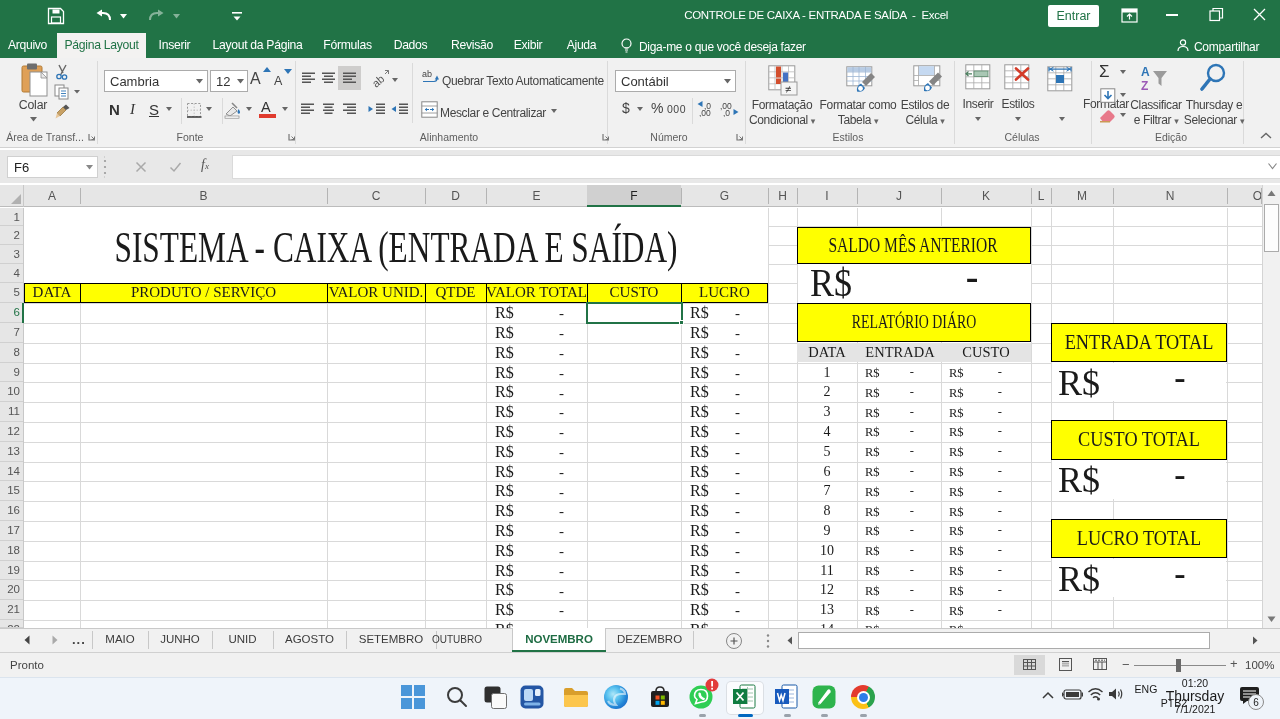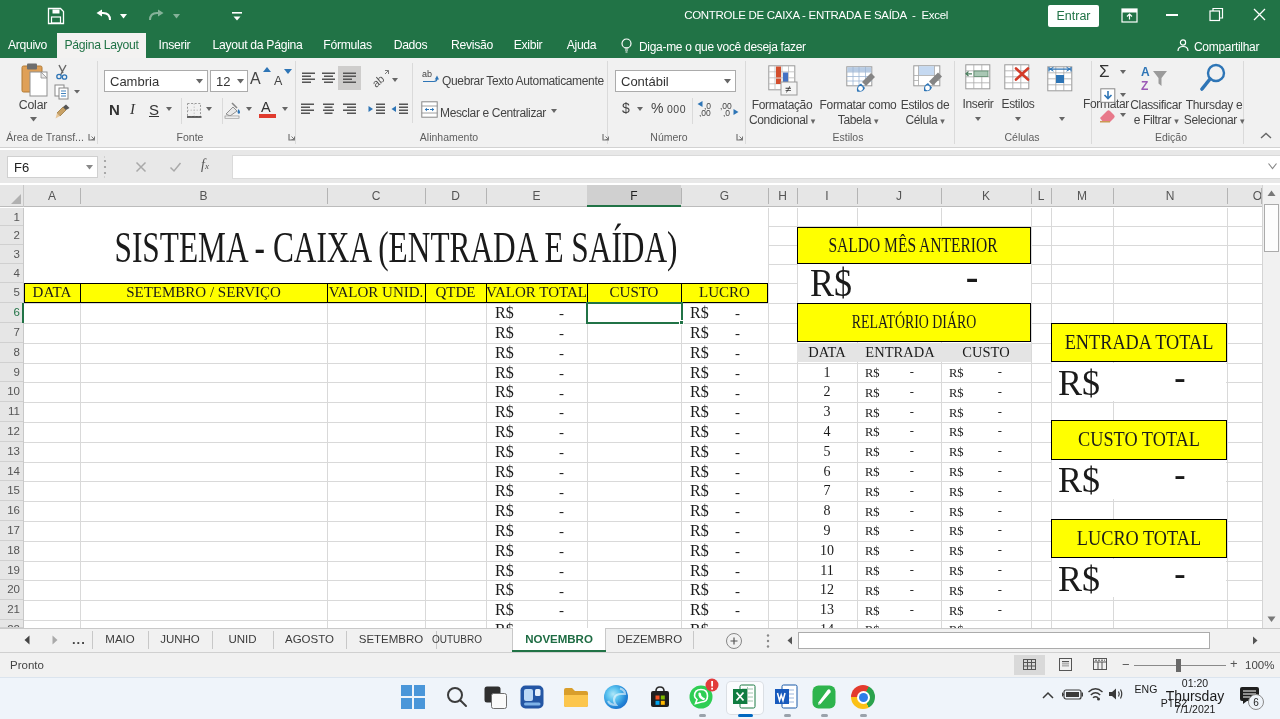--- a/index.html
+++ b/index.html
@@ -517,21 +517,21 @@
 <div class="ab" style="left:798px;top:264.35px;width:233px;height:38.75px;background:#fff;"></div>
 <div class="ab ser" style="left:-54px;top:219px;width:900px;height:58px;line-height:58px;font-size:44px;color:#1a1a1a;text-align:center;transform:scaleX(0.712);transform-origin:center;white-space:nowrap;">SISTEMA - CAIXA (ENTRADA E SAÍDA)</div>
 <div class="ab" style="left:24px;top:283.3px;width:744px;height:19.8px;background:#ffff00;border:1px solid #000;"></div>
 <div class="ab" style="left:80px;top:283.3px;width:1px;height:19.8px;background:#000;"></div>
 <div class="ab" style="left:327px;top:283.3px;width:1px;height:19.8px;background:#000;"></div>
 <div class="ab" style="left:425px;top:283.3px;width:1px;height:19.8px;background:#000;"></div>
 <div class="ab" style="left:486px;top:283.3px;width:1px;height:19.8px;background:#000;"></div>
 <div class="ab" style="left:587px;top:283.3px;width:1px;height:19.8px;background:#000;"></div>
 <div class="ab" style="left:681px;top:283.3px;width:1px;height:19.8px;background:#000;"></div>
 <div class="ab" style="left:24px;top:284.3px;width:56px;height:17.8px;line-height:17.8px;font-size:15px;color:#1a1a1a;text-align:center;font-family:'Liberation Serif',serif;">DATA</div>
-<div class="ab" style="left:80px;top:284.3px;width:247px;height:17.8px;line-height:17.8px;font-size:15px;color:#1a1a1a;text-align:center;font-family:'Liberation Serif',serif;">SETEMBRO / SERVIÇO</div>
+<div class="ab" style="left:80px;top:284.3px;width:247px;height:17.8px;line-height:17.8px;font-size:15px;color:#1a1a1a;text-align:center;font-family:'Liberation Serif',serif;">PRODUTO / SERVIÇO</div>
 <div class="ab" style="left:327px;top:284.3px;width:98px;height:17.8px;line-height:17.8px;font-size:15px;color:#1a1a1a;text-align:center;font-family:'Liberation Serif',serif;">VALOR UNID.</div>
 <div class="ab" style="left:425px;top:284.3px;width:61px;height:17.8px;line-height:17.8px;font-size:15px;color:#1a1a1a;text-align:center;font-family:'Liberation Serif',serif;">QTDE</div>
 <div class="ab" style="left:486px;top:284.3px;width:101px;height:17.8px;line-height:17.8px;font-size:15px;color:#1a1a1a;text-align:center;font-family:'Liberation Serif',serif;">VALOR TOTAL</div>
 <div class="ab" style="left:587px;top:284.3px;width:94px;height:17.8px;line-height:17.8px;font-size:15px;color:#1a1a1a;text-align:center;font-family:'Liberation Serif',serif;">CUSTO</div>
 <div class="ab" style="left:681px;top:284.3px;width:87px;height:17.8px;line-height:17.8px;font-size:15px;color:#1a1a1a;text-align:center;font-family:'Liberation Serif',serif;">LUCRO</div>
 <div class="ab" style="left:495px;top:304.1px;font-size:16px;color:#1a1a1a;white-space:nowrap;font-family:'Liberation Serif',serif;">R$</div>
 <div class="ab ser" style="left:540px;top:305.3px;width:24px;font-size:15px;color:#1a1a1a;text-align:right;">-</div>
 <div class="ab" style="left:690px;top:304.1px;font-size:16px;color:#1a1a1a;white-space:nowrap;font-family:'Liberation Serif',serif;">R$</div>
 <div class="ab ser" style="left:716px;top:305.3px;width:24px;font-size:15px;color:#1a1a1a;text-align:right;">-</div>
 <div class="ab" style="left:495px;top:323.90000000000003px;font-size:16px;color:#1a1a1a;white-space:nowrap;font-family:'Liberation Serif',serif;">R$</div>

